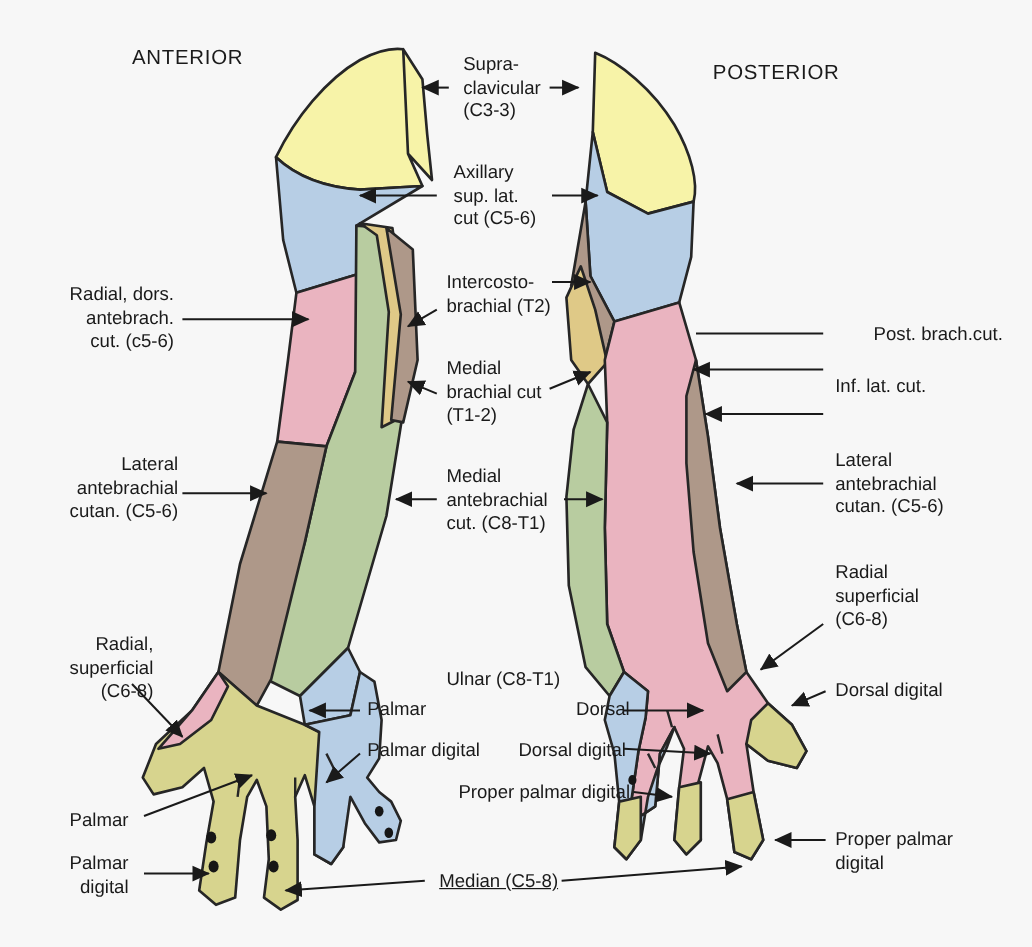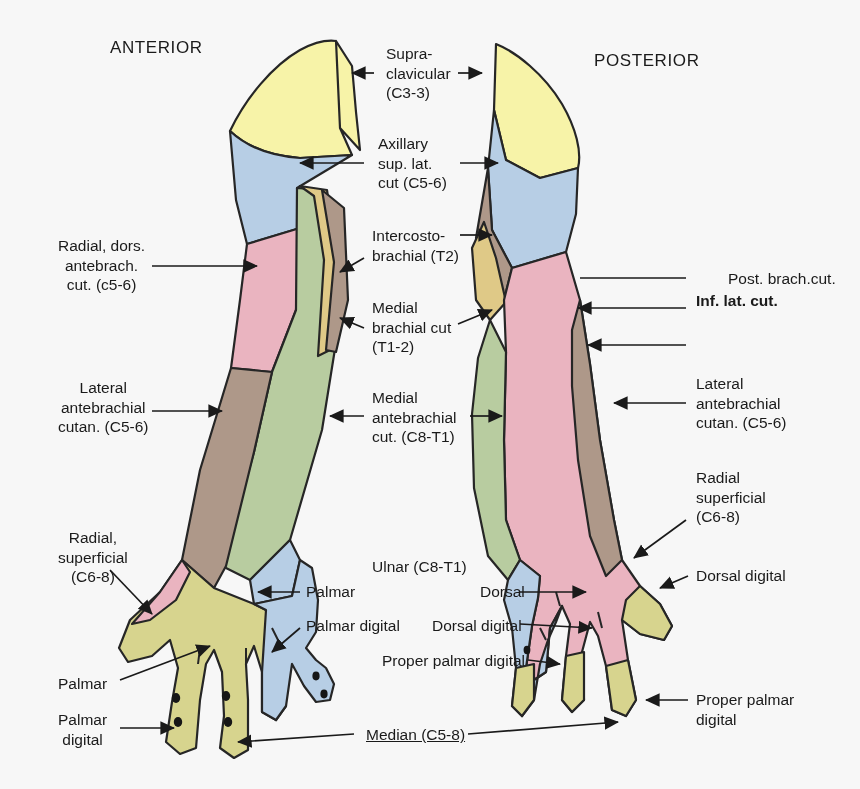--- a/index.html
+++ b/index.html
@@ -15,21 +15,21 @@
   .lbl{
     position:absolute;
     font-family:"Liberation Sans", sans-serif;
     font-size:15.5px;
     line-height:19.5px;
     color:#1a1a1a;
     white-space:pre;
   }
   .lbl.head{font-size:17px;letter-spacing:.6px;}
   .lbl.r{text-align:left;}
-  .lbl.l{text-align:center;}
+  .lbl.l{text-align:right;}
 </style>
 </head>
 <body>
 
 <div id="stage">
 
   <svg class="figure" viewBox="0 0 860 789">
     <defs>
       <marker id="ah" markerWidth="9" markerHeight="9" refX="8" refY="4.5" orient="auto">
         <path d="M0,0.6 L8.6,4.5 L0,8.4 Z" fill="#1a1a1a"></path>
@@ -183,21 +183,21 @@
 cut. (C8-T1)</div>
   <div class="lbl" style="left:372px;top:557px;">Ulnar (C8-T1)</div>
   <div class="lbl" style="left:306px;top:582px;">Palmar</div>
   <div class="lbl" style="left:306px;top:616px;">Palmar digital</div>
   <div class="lbl" style="left:480px;top:582px;">Dorsal</div>
   <div class="lbl" style="left:432px;top:616px;">Dorsal digital</div>
   <div class="lbl" style="left:382px;top:651px;">Proper palmar digital</div>
   <div class="lbl" style="left:366px;top:725px;text-decoration:underline;">Median (C5-8)</div>
 
   <div class="lbl r" style="left:696px;top:269px;margin-left:32px;">Post. brach.cut.</div>
-  <div class="lbl r" style="left:696px;top:291px;font-weight:bold;">Inf. lat. cut.</div>
+  <div class="lbl r" style="left:696px;top:313px;">Inf. lat. cut.</div>
   <div class="lbl r" style="left:696px;top:374px;">Lateral
 antebrachial
 cutan. (C5-6)</div>
   <div class="lbl r" style="left:696px;top:468px;">Radial
 superficial
 (C6-8)</div>
   <div class="lbl r" style="left:696px;top:566px;">Dorsal digital</div>
   <div class="lbl r" style="left:696px;top:690px;">Proper palmar
 digital</div>
 

